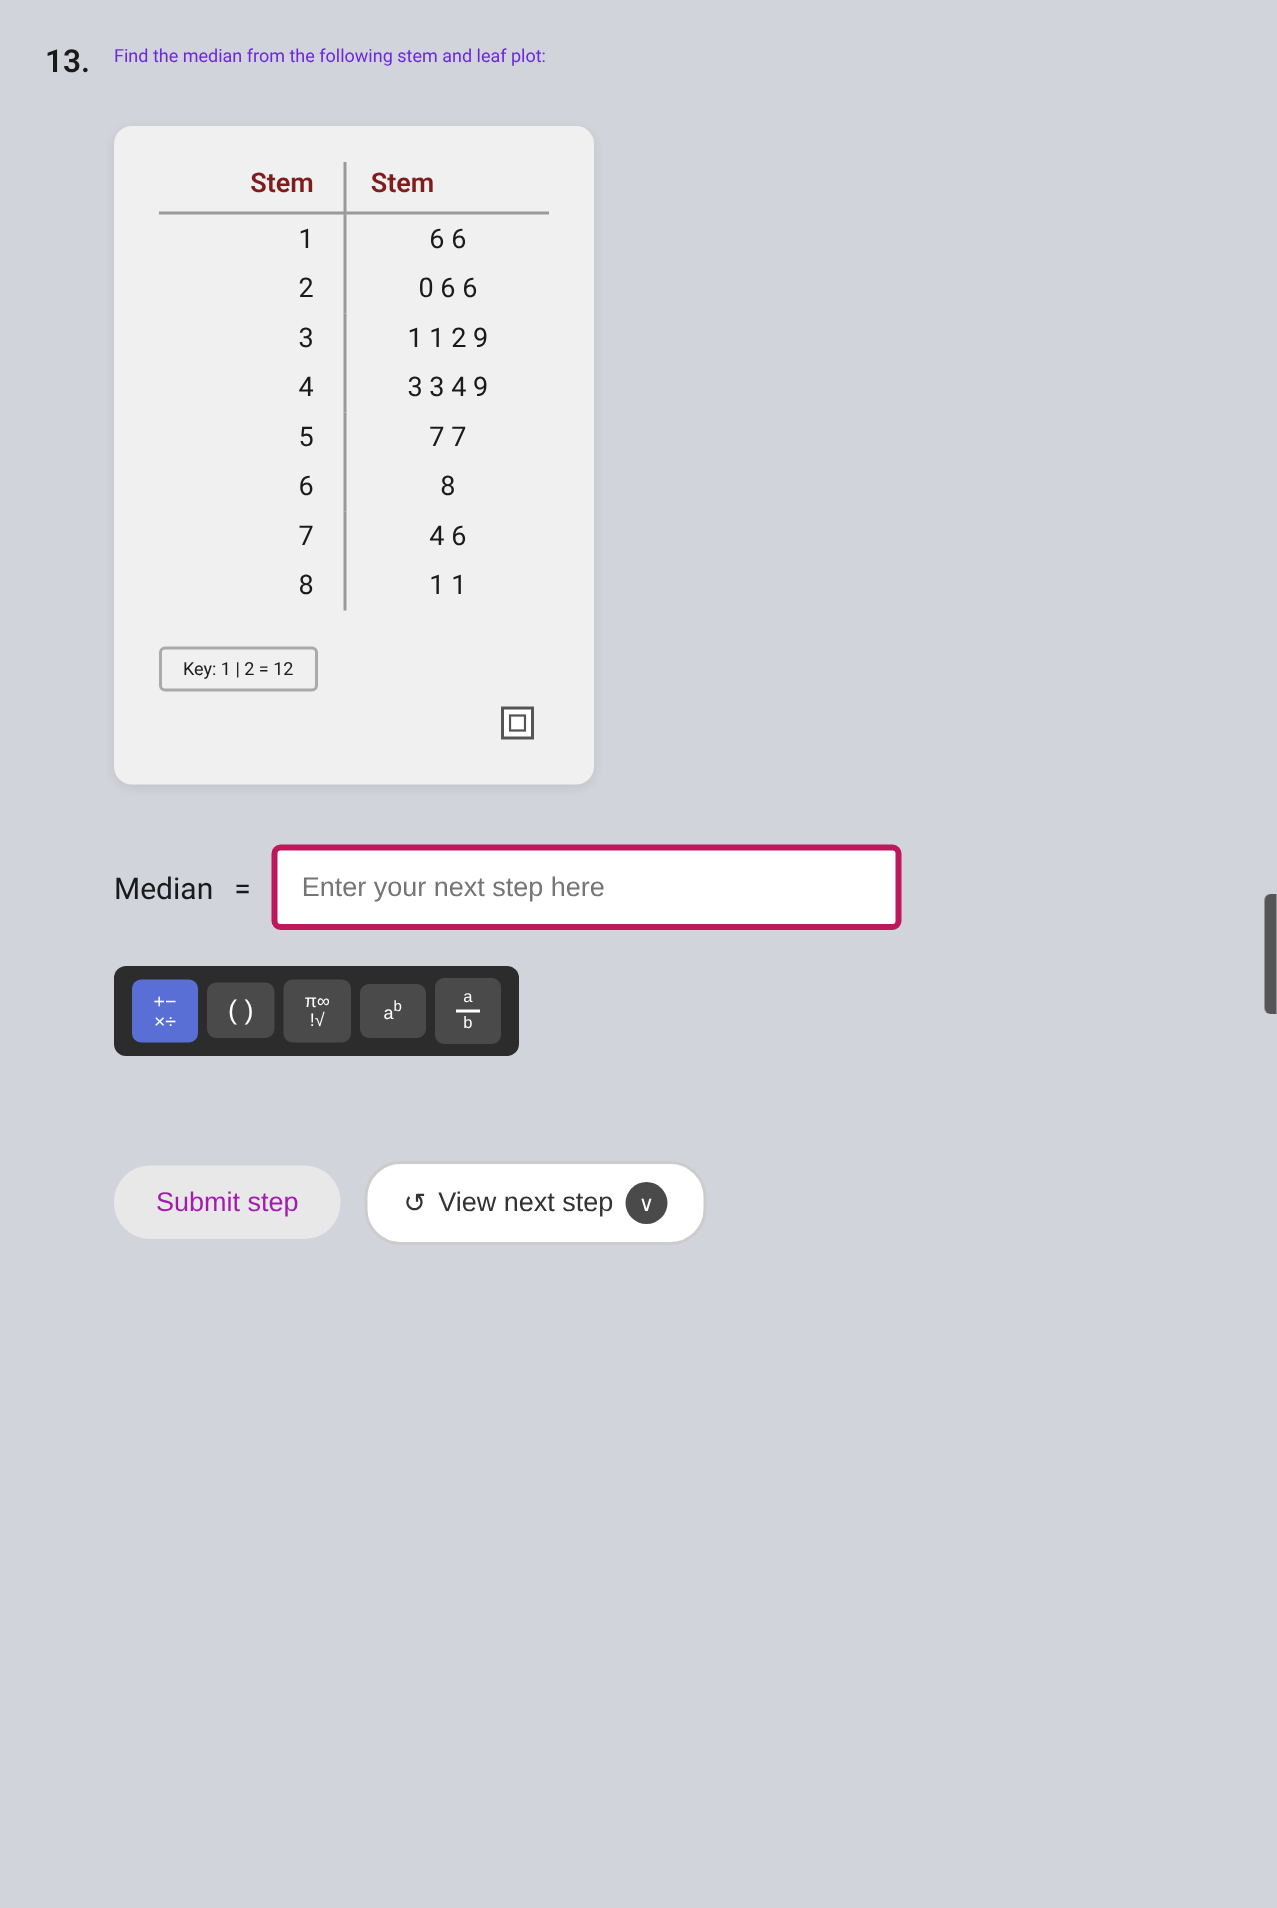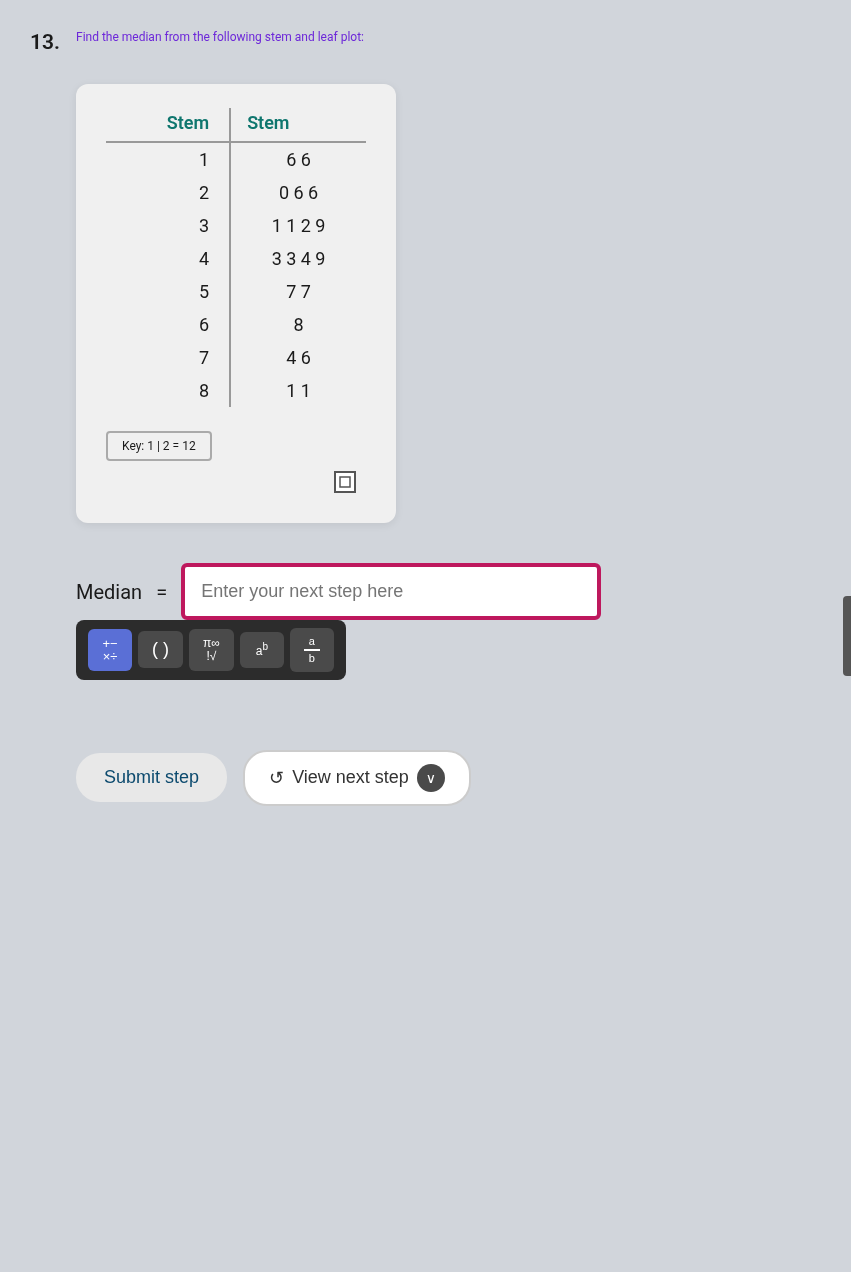--- a/index.html
+++ b/index.html
@@ -57,21 +57,21 @@
 
     .stem-leaf-table {
       width: 100%;
       border-collapse: collapse;
       margin-bottom: 24px;
     }
 
     .stem-leaf-table th {
       font-size: 18px;
       font-weight: 600;
-      color: #0f766e;
+      color: #7f1d1d;
       padding: 4px 16px 8px 16px;
       text-align: left;
       border-bottom: 2px solid #999;
     }
 
     .stem-leaf-table th:first-child {
       border-right: 2px solid #999;
       text-align: right;
       padding-right: 20px;
     }
@@ -115,20 +115,21 @@
       background: white;
       display: flex;
       align-items: center;
       justify-content: center;
     }
 
     .median-row {
       display: flex;
       align-items: center;
       gap: 14px;
+      margin-bottom: 24px;
     }
 
     .median-label {
       font-size: 20px;
       color: #1a1a1a;
       font-weight: 400;
     }
 
     .median-equals {
       font-size: 20px;
@@ -188,21 +189,21 @@
       margin-top: auto;
       padding-top: 20px;
     }
 
     .submit-btn {
       background: #e8e8e8;
       border: none;
       border-radius: 24px;
       padding: 14px 28px;
       font-size: 18px;
-      color: #0c4a6e;
+      color: #a21caf;
       cursor: pointer;
       font-weight: 500;
     }
 
     .view-next-btn {
       background: white;
       border: 2px solid #ccc;
       border-radius: 24px;
       padding: 12px 24px;
       font-size: 18px;

